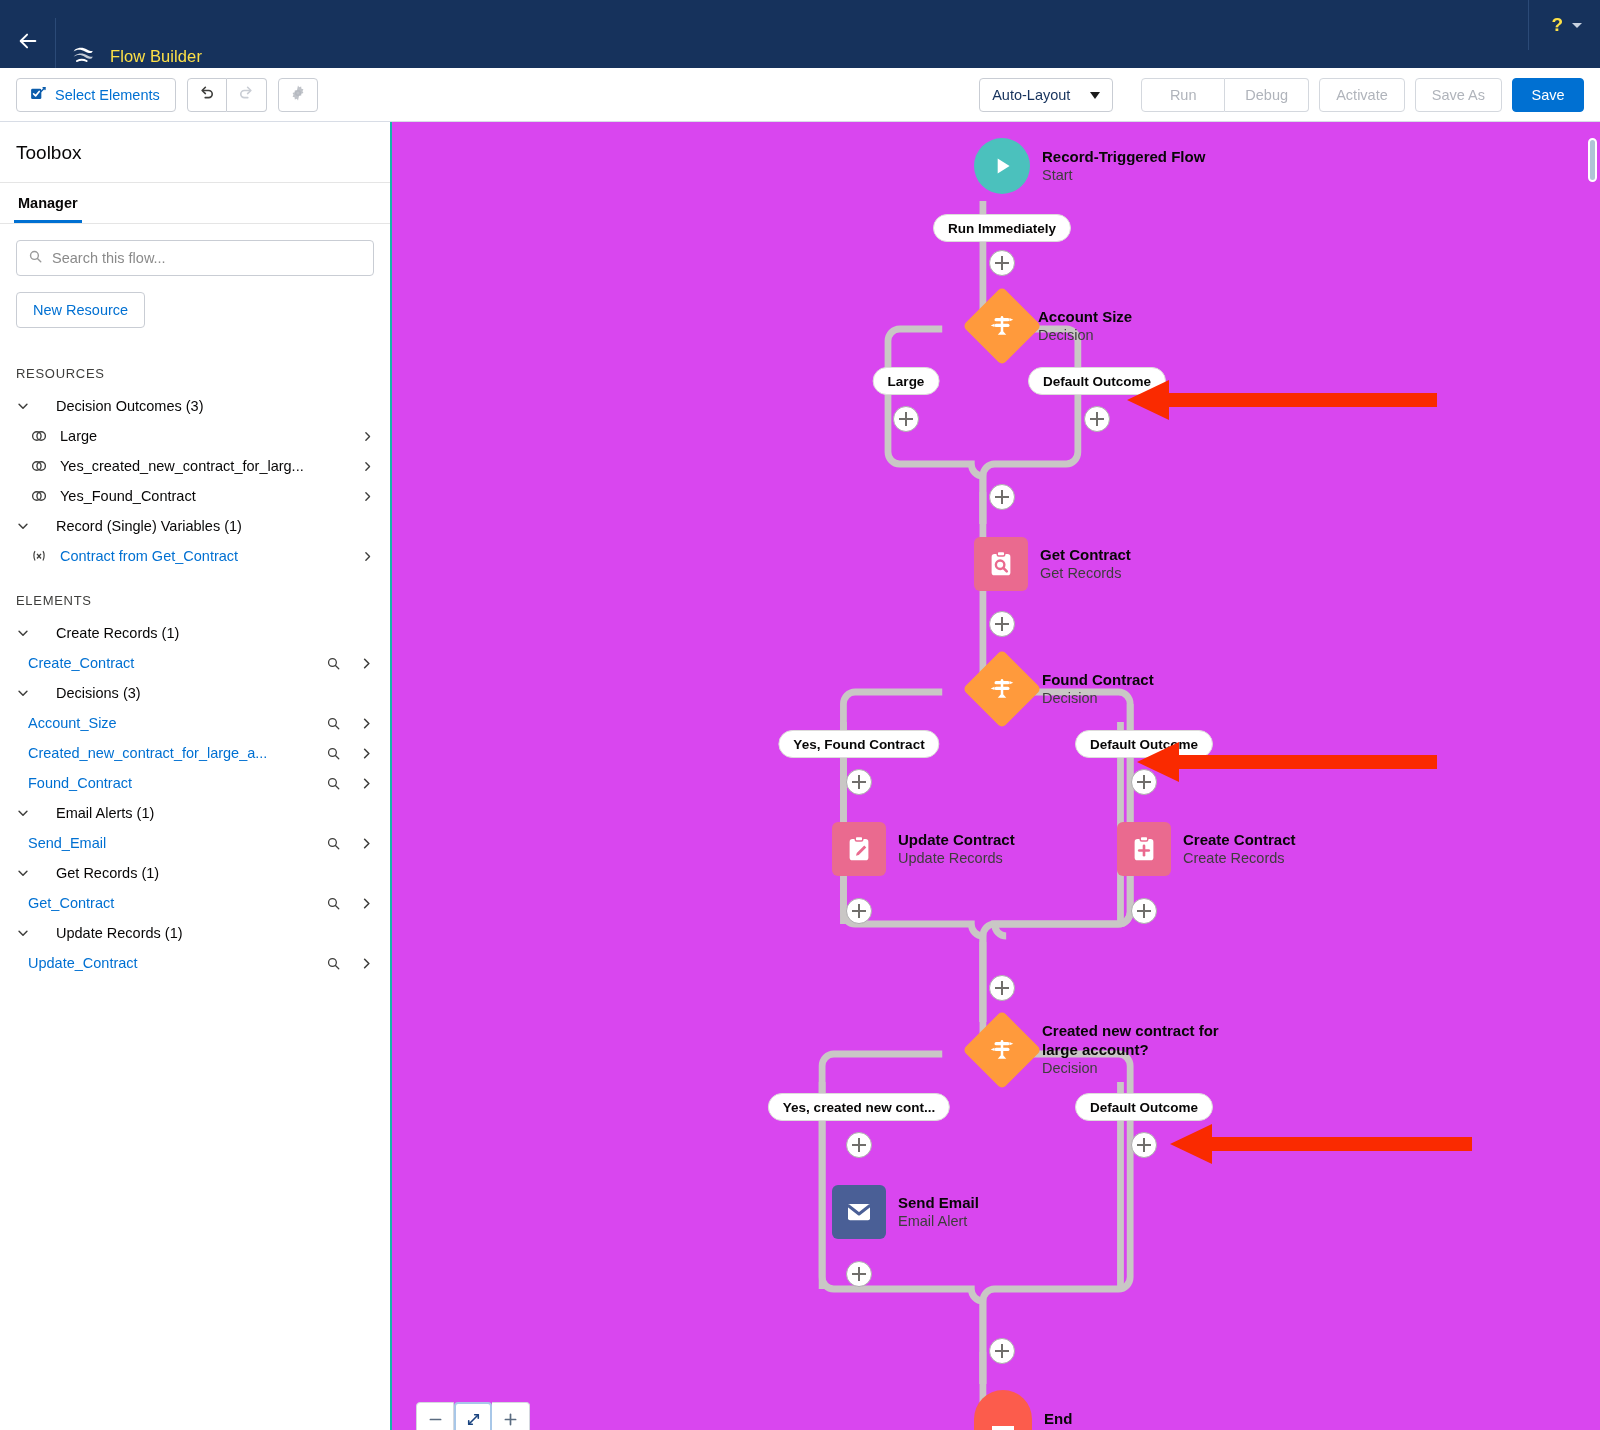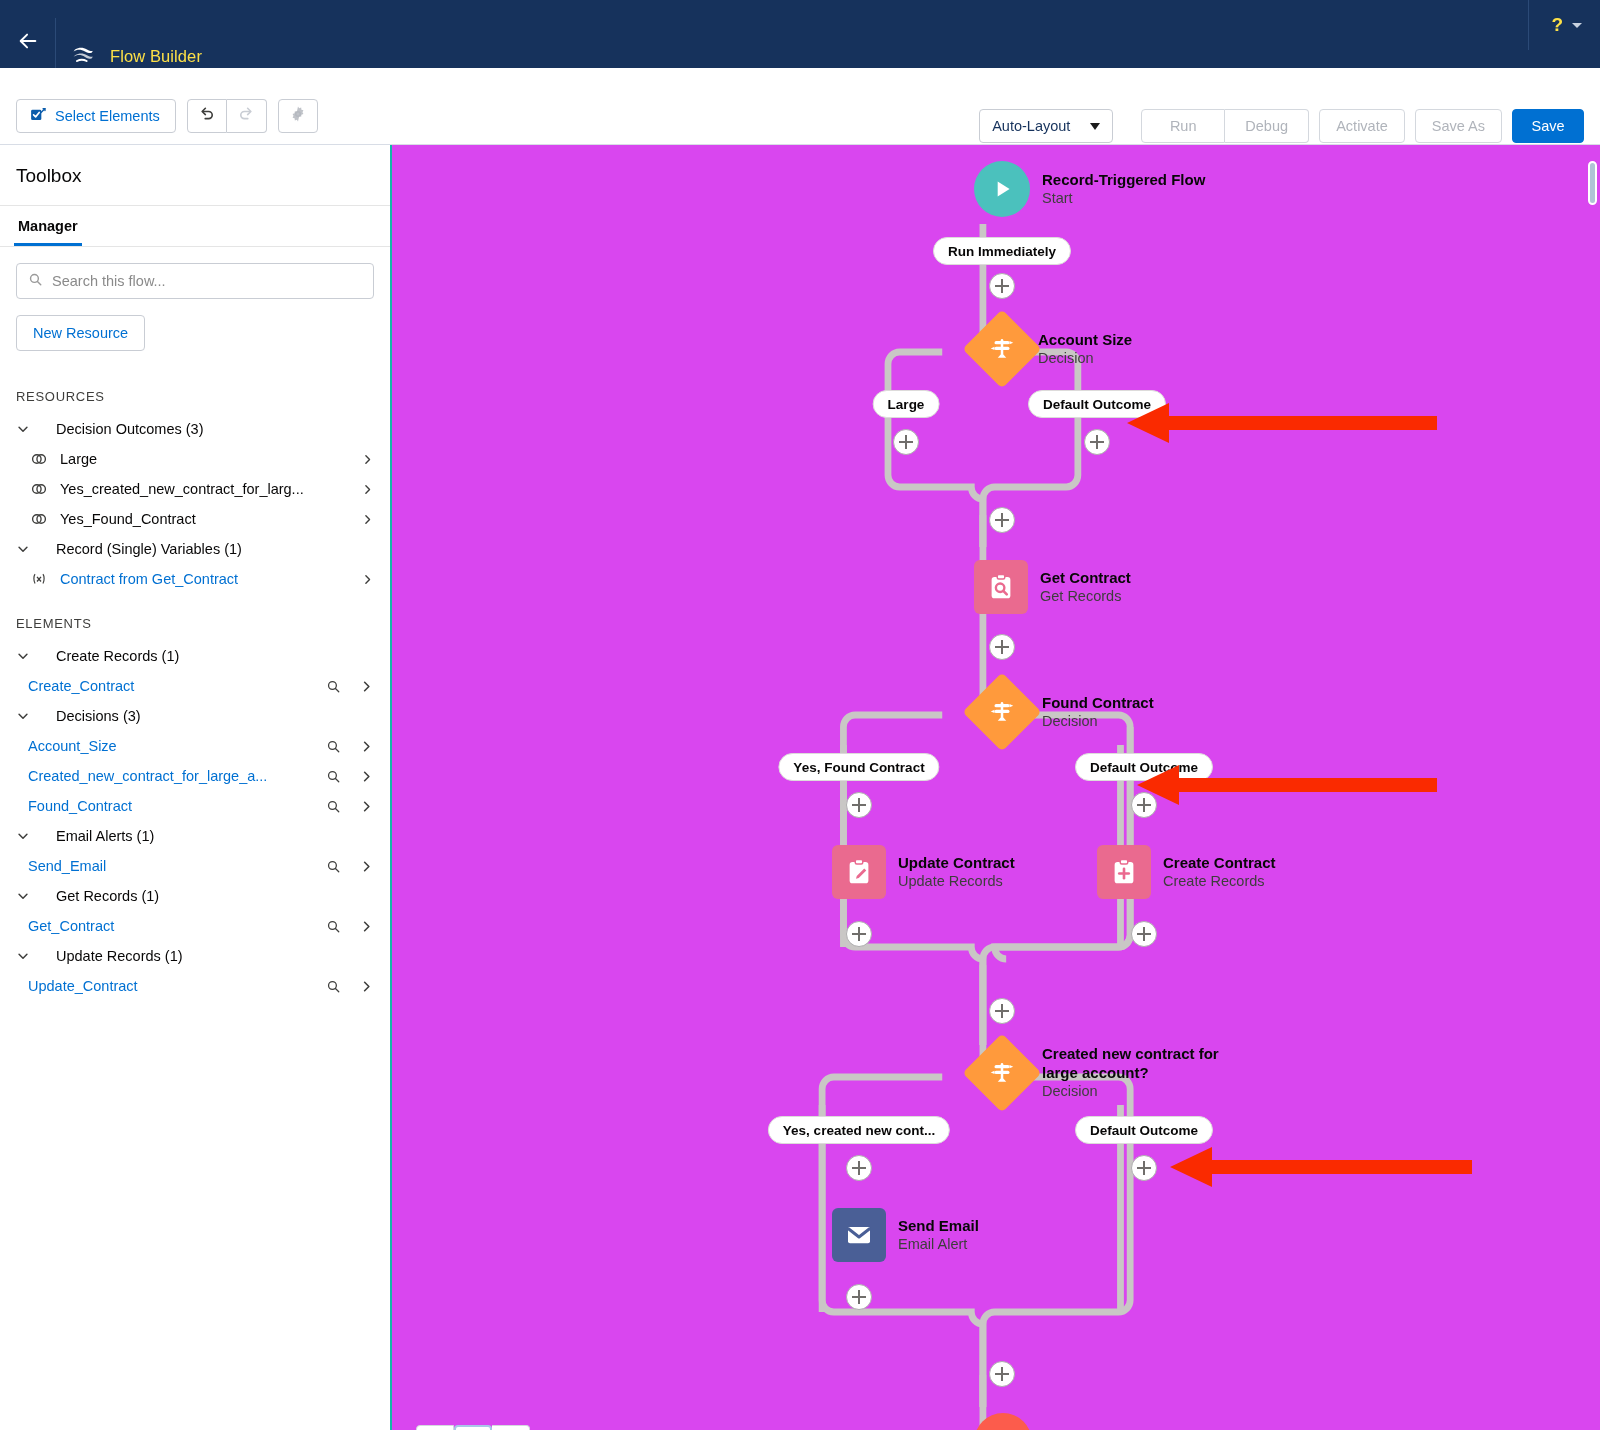--- a/index.html
+++ b/index.html
@@ -28,22 +28,22 @@
     border-left: 1px solid #2b4a77; cursor: pointer;
   }
   .hdr-right .qm { font-size: 19px; font-weight: 700; }
   .caret-dn {
     width: 0; height: 0; border-left: 5px solid transparent;
     border-right: 5px solid transparent; border-top: 5px solid #c8d2e0;
   }
 
   
   .toolbar {
-    height: 46px; background: #fff; border-bottom: 1px solid #d8dde6;
-    display: flex; align-items: flex-start; padding: 0 16px; position: relative; margin-top: 31px;
+    height: 54px; background: #fff; border-bottom: 1px solid #d8dde6;
+    display: flex; align-items: center; padding: 0 16px; position: relative;
   }
   .btn {
     height: 34px; border: 1px solid #c9cdd4; background: #fff; border-radius: 4px;
     font-size: 14.5px; color: #0070d2; display: inline-flex; align-items: center;
     justify-content: center; padding: 0 14px; cursor: pointer;
     font-family: "Liberation Sans", sans-serif; white-space: nowrap;
   }
   .btn-select { gap: 9px; padding: 0 15px 0 12px; }
   .btn-select svg { width: 17px; height: 17px; }
   .icon-grp { display: flex; margin-left: 11px; }
@@ -674,21 +674,21 @@
           <rect x="9" y="2" width="6" height="3.6" rx="1.2" fill="#fff" stroke="#ea6a8f" stroke-width="1.2"></rect>
           <path d="M16.2 9.2l1.6 1.6-6 6-2.2.6.6-2.2z" fill="#ea6a8f"></path>
         </svg>
       </span>
       <span class="node-txt">
         <div class="node-name">Update Contract</div>
         <div class="node-sub">Update Records</div>
       </span>
     </div>
 
-    <div class="node" style="left:705px; top:700px;">
+    <div class="node" style="left:725px; top:700px;">
       <span class="node-ico sq-ico" style="background:#ea6a8f">
         <svg viewBox="0 0 24 24" fill="none">
           <rect x="4.5" y="4" width="15" height="17" rx="2.3" fill="#fff"></rect>
           <rect x="9" y="2" width="6" height="3.6" rx="1.2" fill="#fff" stroke="#ea6a8f" stroke-width="1.2"></rect>
           <line x1="12" y1="9.4" x2="12" y2="17" stroke="#ea6a8f" stroke-width="2.1" stroke-linecap="round"></line>
           <line x1="8.2" y1="13.2" x2="15.8" y2="13.2" stroke="#ea6a8f" stroke-width="2.1" stroke-linecap="round"></line>
         </svg>
       </span>
       <span class="node-txt">
         <div class="node-name">Create Contract</div>

